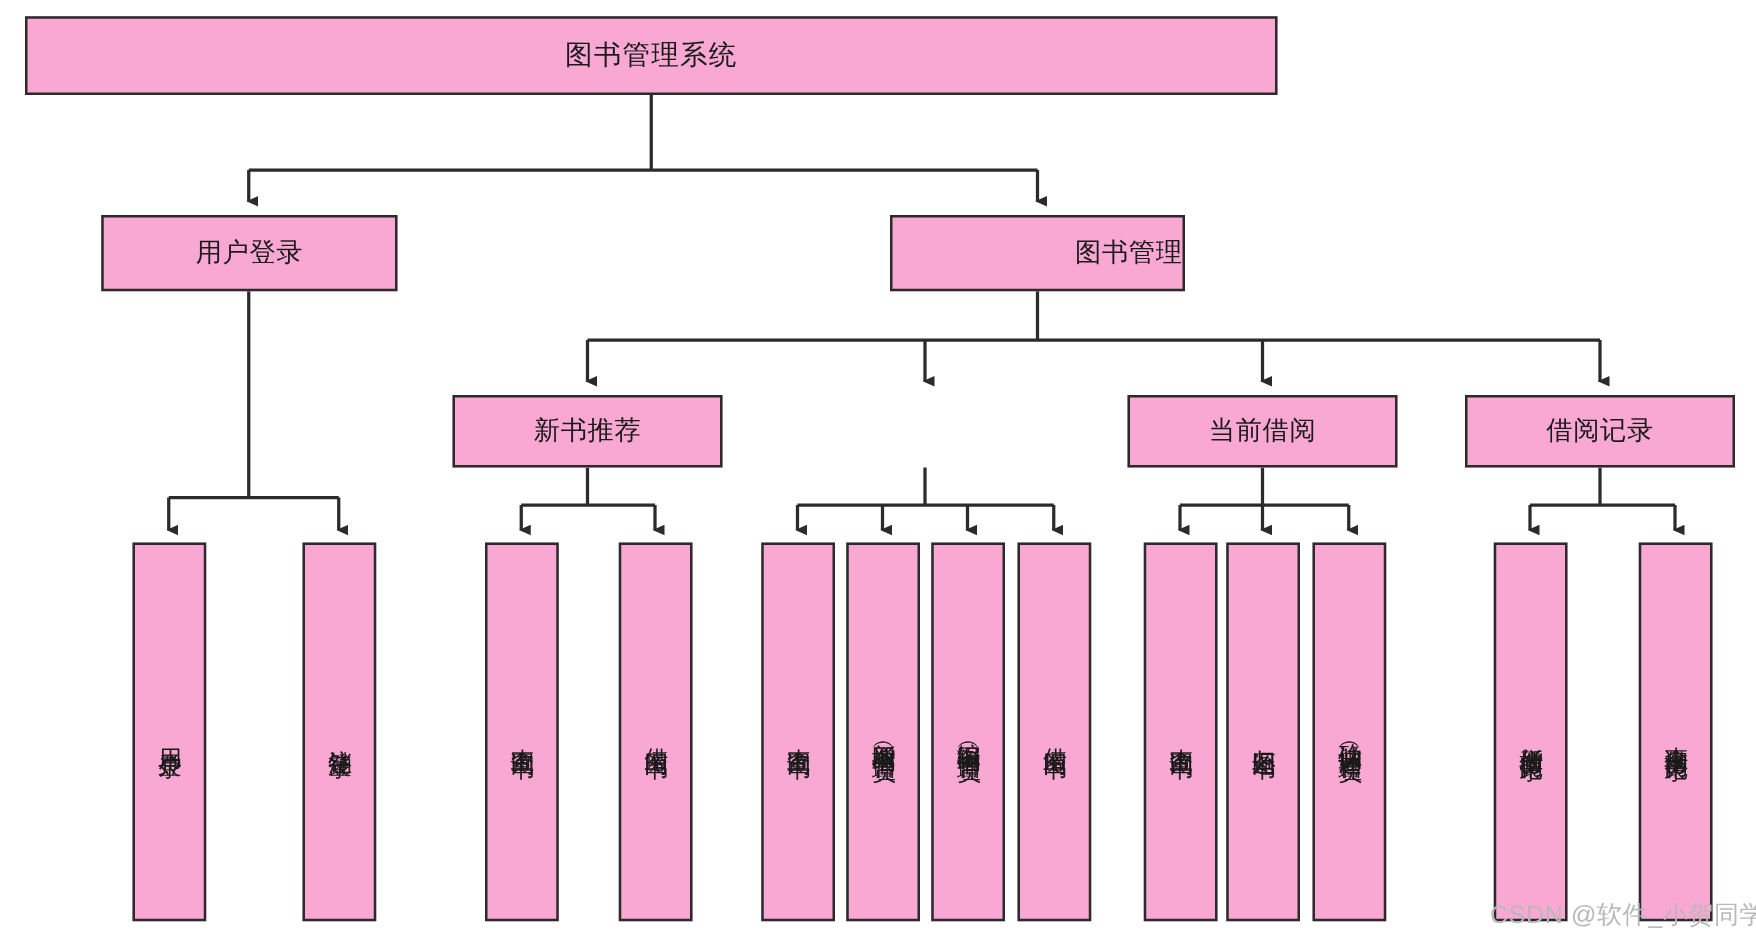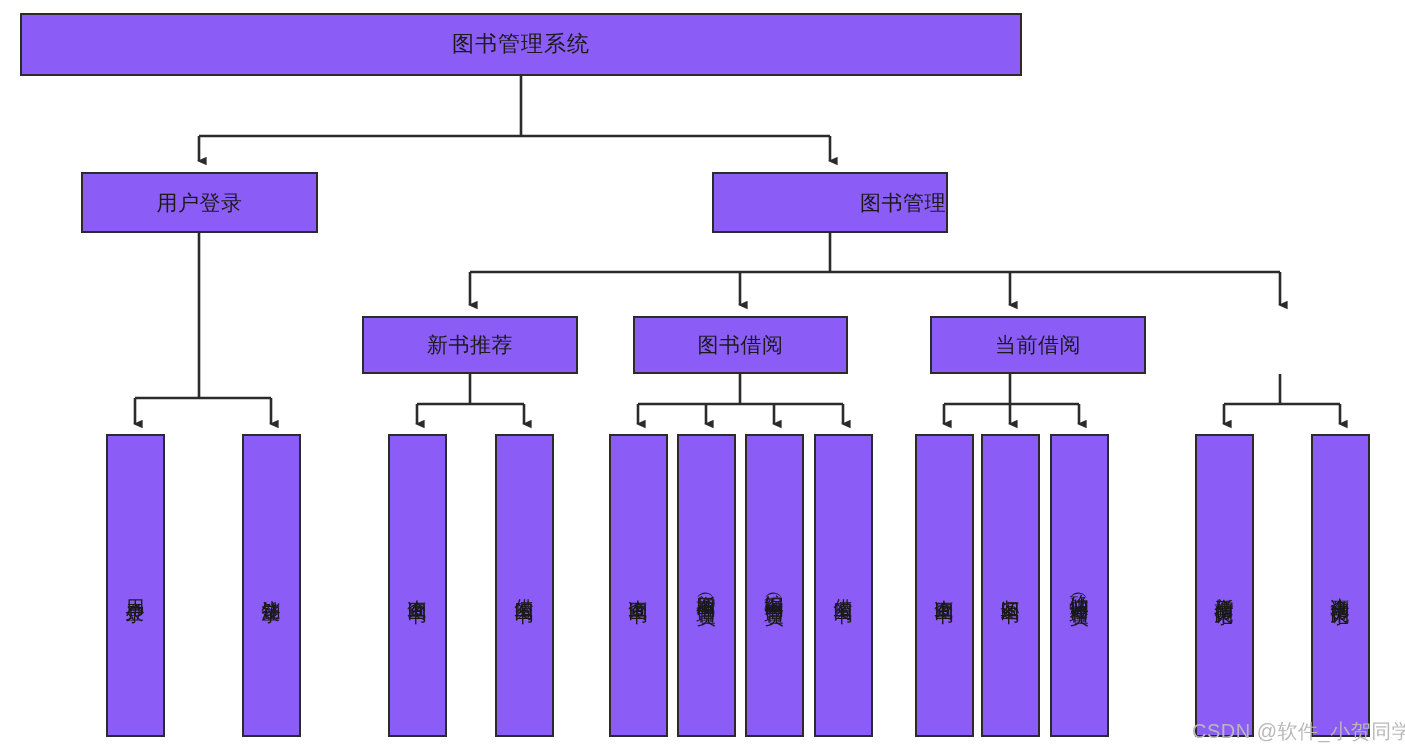--- a/index.html
+++ b/index.html
@@ -21,21 +21,21 @@
     position: absolute;
     left: 0;
     top: 0;
     width: 1405px;
     height: 747px;
     pointer-events: none;
   }
   .node {
     position: absolute;
     box-sizing: border-box;
-    background: #8b5cf6;
+    background: #f9a8d4;
     border: 2.5px solid #2b2b2b;
     display: flex;
     align-items: center;
     justify-content: center;
     color: #1a1a1a;
     z-index: 2;
   }
   .node-label {
     display: block;
     text-align: center;
@@ -134,25 +134,25 @@
   <div class="node horiz" style="left:81px; top:172px; width:237px; height:61px;">
     <span class="node-label">用户登录</span>
   </div>
   <div class="node horiz" style="left:712px; top:172px; width:236px; height:61px;justify-content:flex-end;">
     <span class="node-label">图书管理</span>
   </div>
 
   <div class="node horiz" style="left:362px; top:316px; width:216px; height:58px;">
     <span class="node-label">新书推荐</span>
   </div>
-  <div class="node horiz" style="left:633px; top:316px; width:215px; height:58px;">
-    <span class="node-label">图书借阅</span>
+  <div class="node horiz" style="left:902px; top:316px; width:216px; height:58px;">
+    <span class="node-label">当前借阅</span>
   </div>
-  <div class="node horiz" style="left:902px; top:316px; width:216px; height:58px;margin-left:28px;">
-    <span class="node-label">当前借阅</span>
+  <div class="node horiz" style="left:1172px; top:316px; width:216px; height:58px;">
+    <span class="node-label">借阅记录</span>
   </div>
 
   <div class="node vert" style="left:106px; top:434px; width:59px; height:303px;">
     <span class="node-label">用户登录</span>
   </div>
   <div class="node vert" style="left:242px; top:434px; width:59px; height:303px;">
     <span class="node-label">注销登录</span>
   </div>
 
   <div class="node vert" style="left:388px; top:434px; width:59px; height:303px;">

